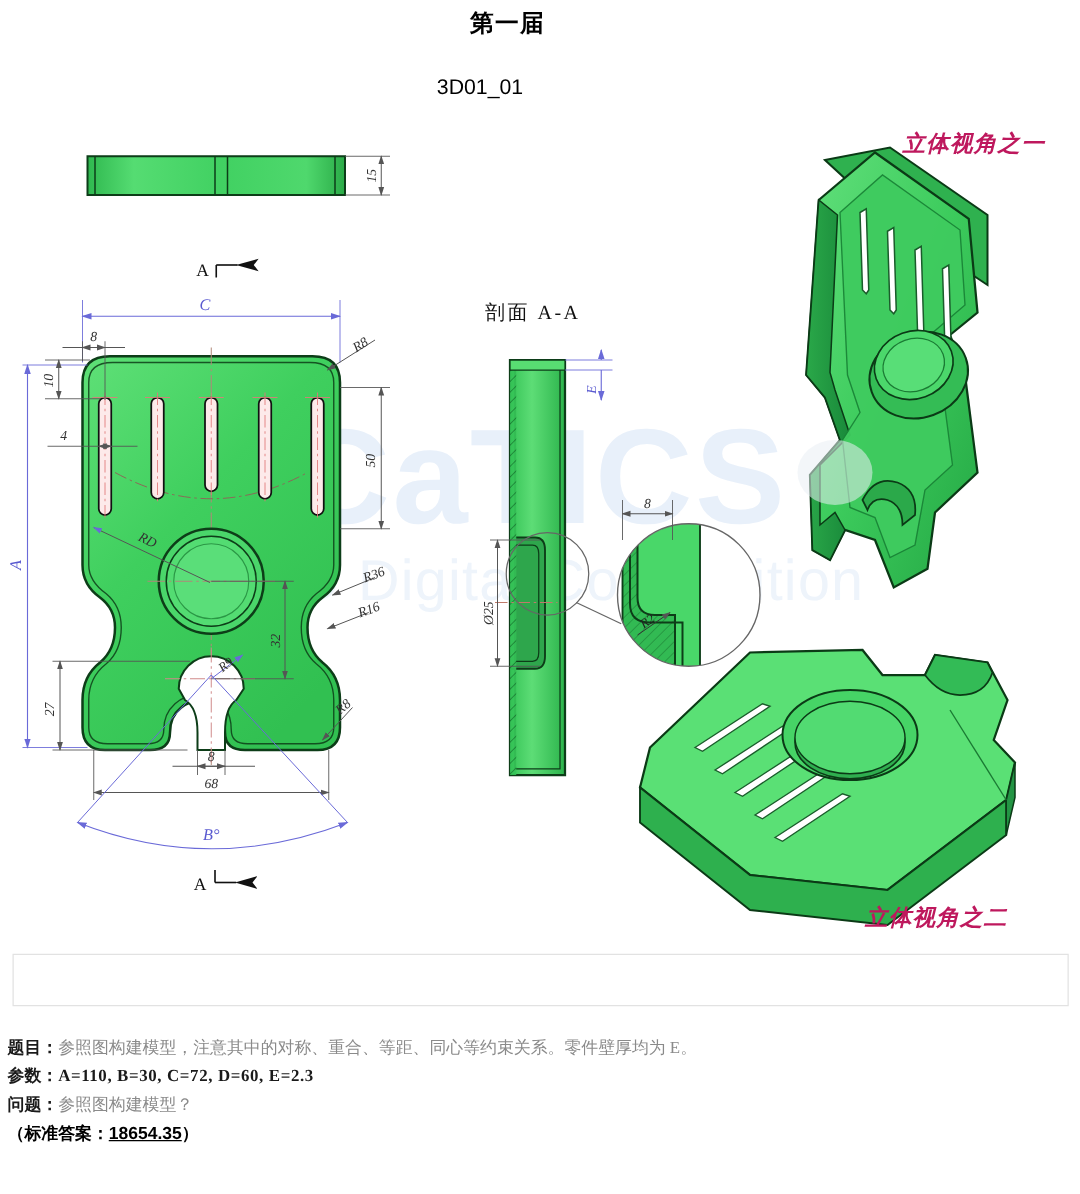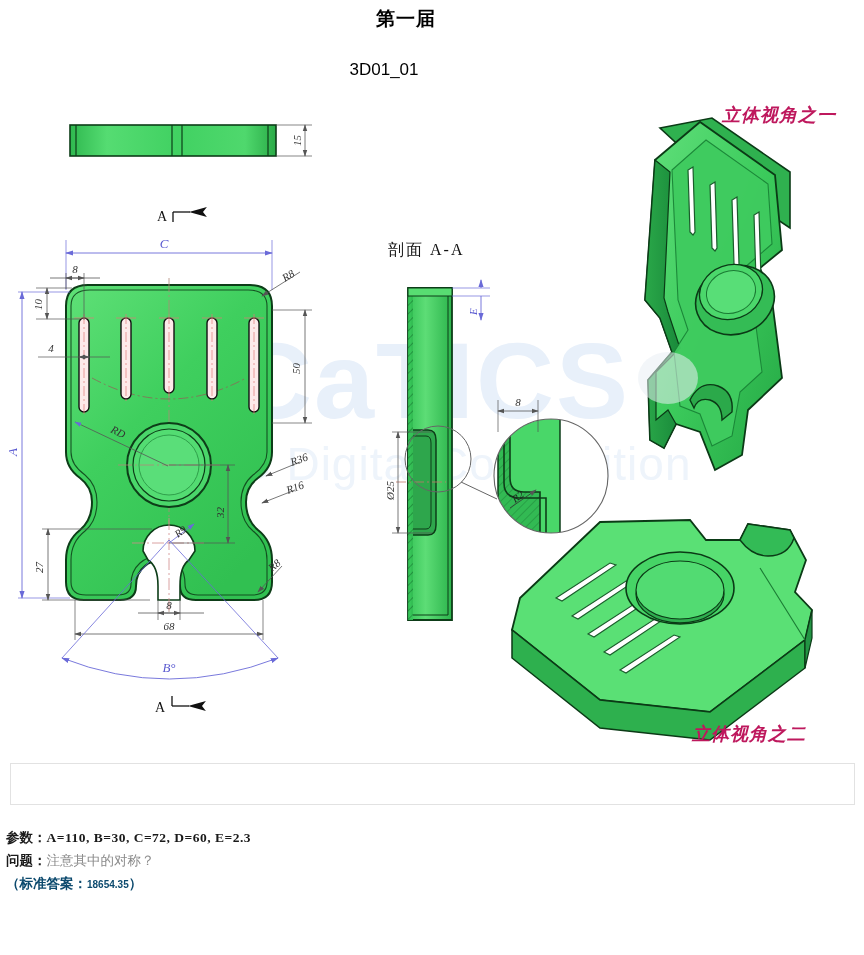--- a/index.html
+++ b/index.html
@@ -110,22 +110,22 @@
     z-index: 3;
     font-family: "Liberation Serif", "DejaVu Serif", serif;
     font-size: 13.5px;
     color: #444;
     line-height: 23px;
   }
   .footer .row { white-space: nowrap; }
   .footer .lbl { font-weight: bold; color: #1a1a1a; }
   .footer .val { color: #8a8a8a; }
   .footer .params { color: #1a1a1a; font-weight: bold; letter-spacing: .5px; }
-  .footer .ans { color: #0c4a6e; font-weight: bold; }
-  .footer .ans-num { font-family: "Liberation Sans","DejaVu Sans",sans-serif; font-size: 10px; }
+  .footer .ans { color: #000000; font-weight: bold; }
+  .footer .ans-num { font-family: "Liberation Sans","DejaVu Sans",sans-serif; font-size: 14px; text-decoration: underline; }
 
   
   svg text { font-family: "Liberation Serif", "DejaVu Serif", serif; }
 </style>
 </head>
 <body>
 
 <div id="page">
 
   <div class="title-main">第一届</div>
@@ -582,23 +582,26 @@
   </svg>
 
   <div class="section-title">剖面 A-A</div>
   <div id="view3d-label-1" class="view3d-label">立体视角之一</div>
   <div id="view3d-label-2" class="view3d-label">立体视角之二</div>
 
   <div class="answer-box"></div>
 
   <div class="footer">
     <div class="row">
+      <span class="lbl">题目：</span><span class="val">参照图构建模型，注意其中的对称、重合、等距、同心等约束关系。零件壁厚均为 E。</span>
+    </div>
+    <div class="row">
       <span class="lbl">参数：</span><span class="params">A=110,   B=30,   C=72,   D=60,   E=2.3</span>
     </div>
     <div class="row">
-      <span class="lbl">问题：</span><span class="val">注意其中的对称？</span>
+      <span class="lbl">问题：</span><span class="val">参照图构建模型？</span>
     </div>
     <div class="row">
       <span class="ans">（标准答案：</span><span class="ans ans-num">18654.35</span><span class="ans">）</span>
     </div>
   </div>
 
 </div>
 
 </body></html>

